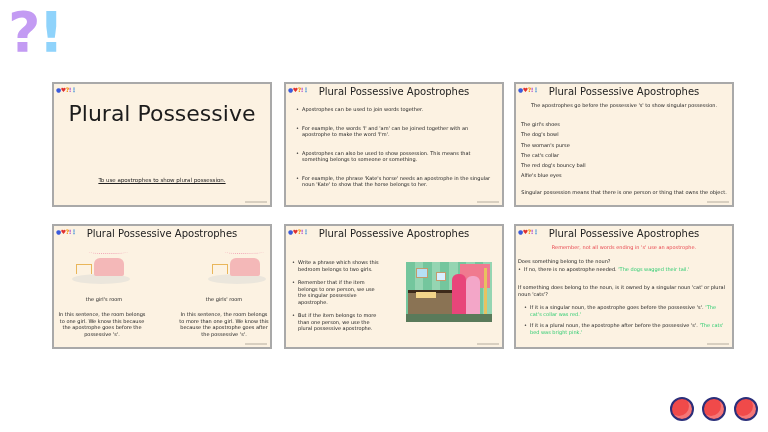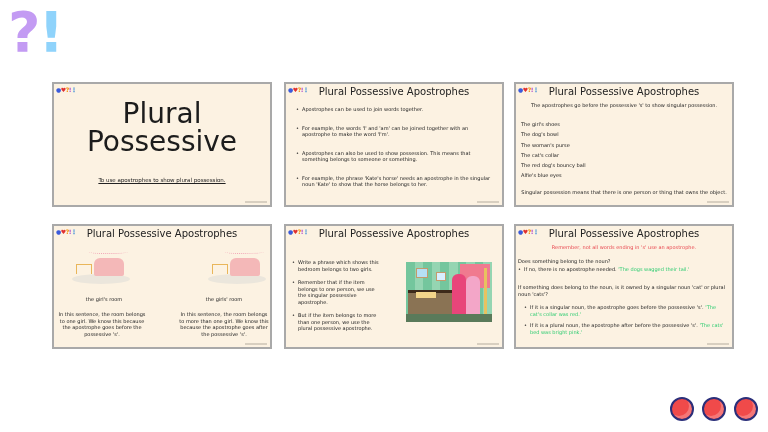--- a/index.html
+++ b/index.html
@@ -15,21 +15,21 @@
   .slide .logo span:nth-child(1){ color:#3b5bdb; }
   .slide .logo span:nth-child(2){ color:#e03131; }
   .slide .logo span:nth-child(3){ color:#f08c00; }
   .slide .logo span:nth-child(4){ color:#ae3ec9; }
   .slide .logo span:nth-child(5){ color:#1c7ed6; }
   .slide .foot { position: absolute; right: 3px; bottom: 2px; width: 22px; height: 2px; background: #d8cfc0; }
 
   .stitle { position: absolute; left: 0; right: 0; top: 2px; text-align: center; font-size: 10px; font-family: "DejaVu Sans", sans-serif; color: #222; }
 
   .s1 { left: 52px; top: 82px; }
-  .s1 .big { position: absolute; left: 0; right: 0; top: 16px; text-align: center; font-size: 28px; line-height: 28px; color: #1c1c1c; }
+  .s1 .big { position: absolute; left: 0; right: 0; top: 16px; text-align: center; font-size: 22px; line-height: 28px; color: #1c1c1c; }
   .s1 .sub { position: absolute; left: 0; right: 0; top: 93px; text-align: center; font-size: 5.5px; text-decoration: underline; }
 
   .s2 { left: 284px; top: 82px; }
   .s2 ul { position: absolute; left: 10px; right: 10px; top: 22px; list-style: none; }
   .s2 li { font-size: 5px; line-height: 6.5px; margin-bottom: 12px; padding-left: 6px; position: relative; }
   .s2 li::before { content: "•"; position: absolute; left: 0; }
 
   .s3 { left: 514px; top: 82px; }
   .s3 .intro { position: absolute; left: 0; right: 0; top: 18px; text-align: center; font-size: 5px; }
   .s3 ul { position: absolute; left: 5px; top: 35px; list-style: none; }

